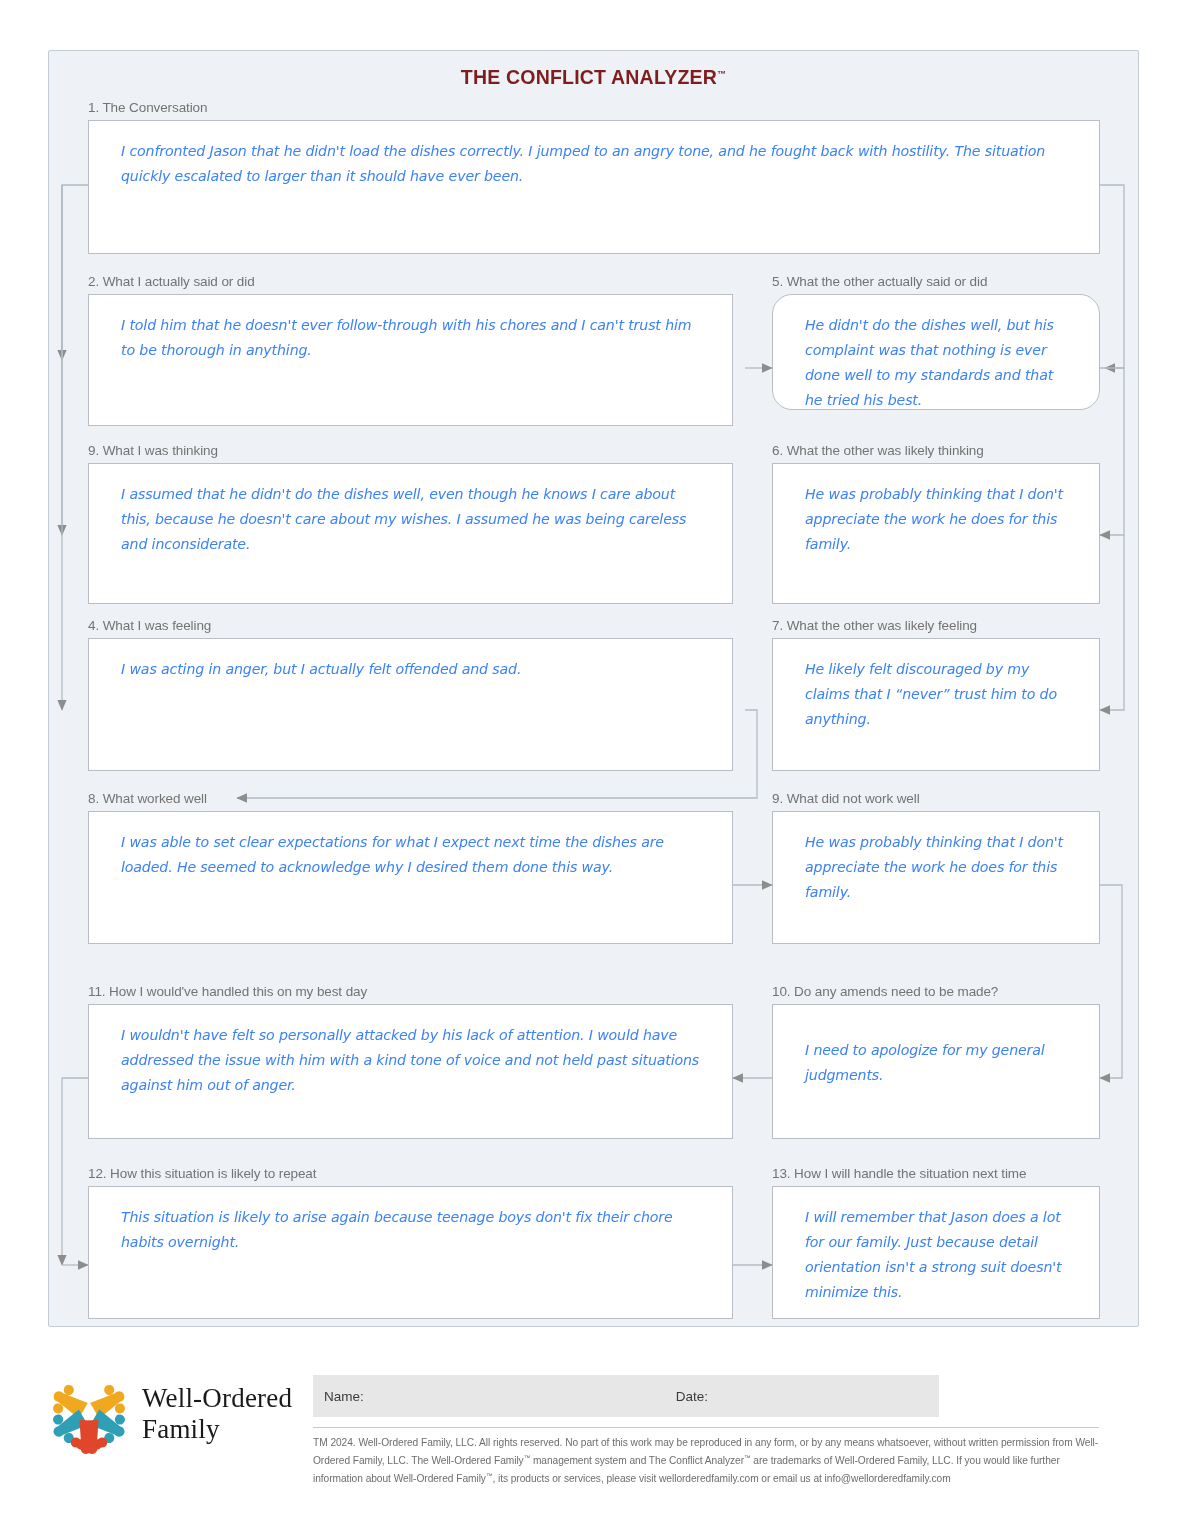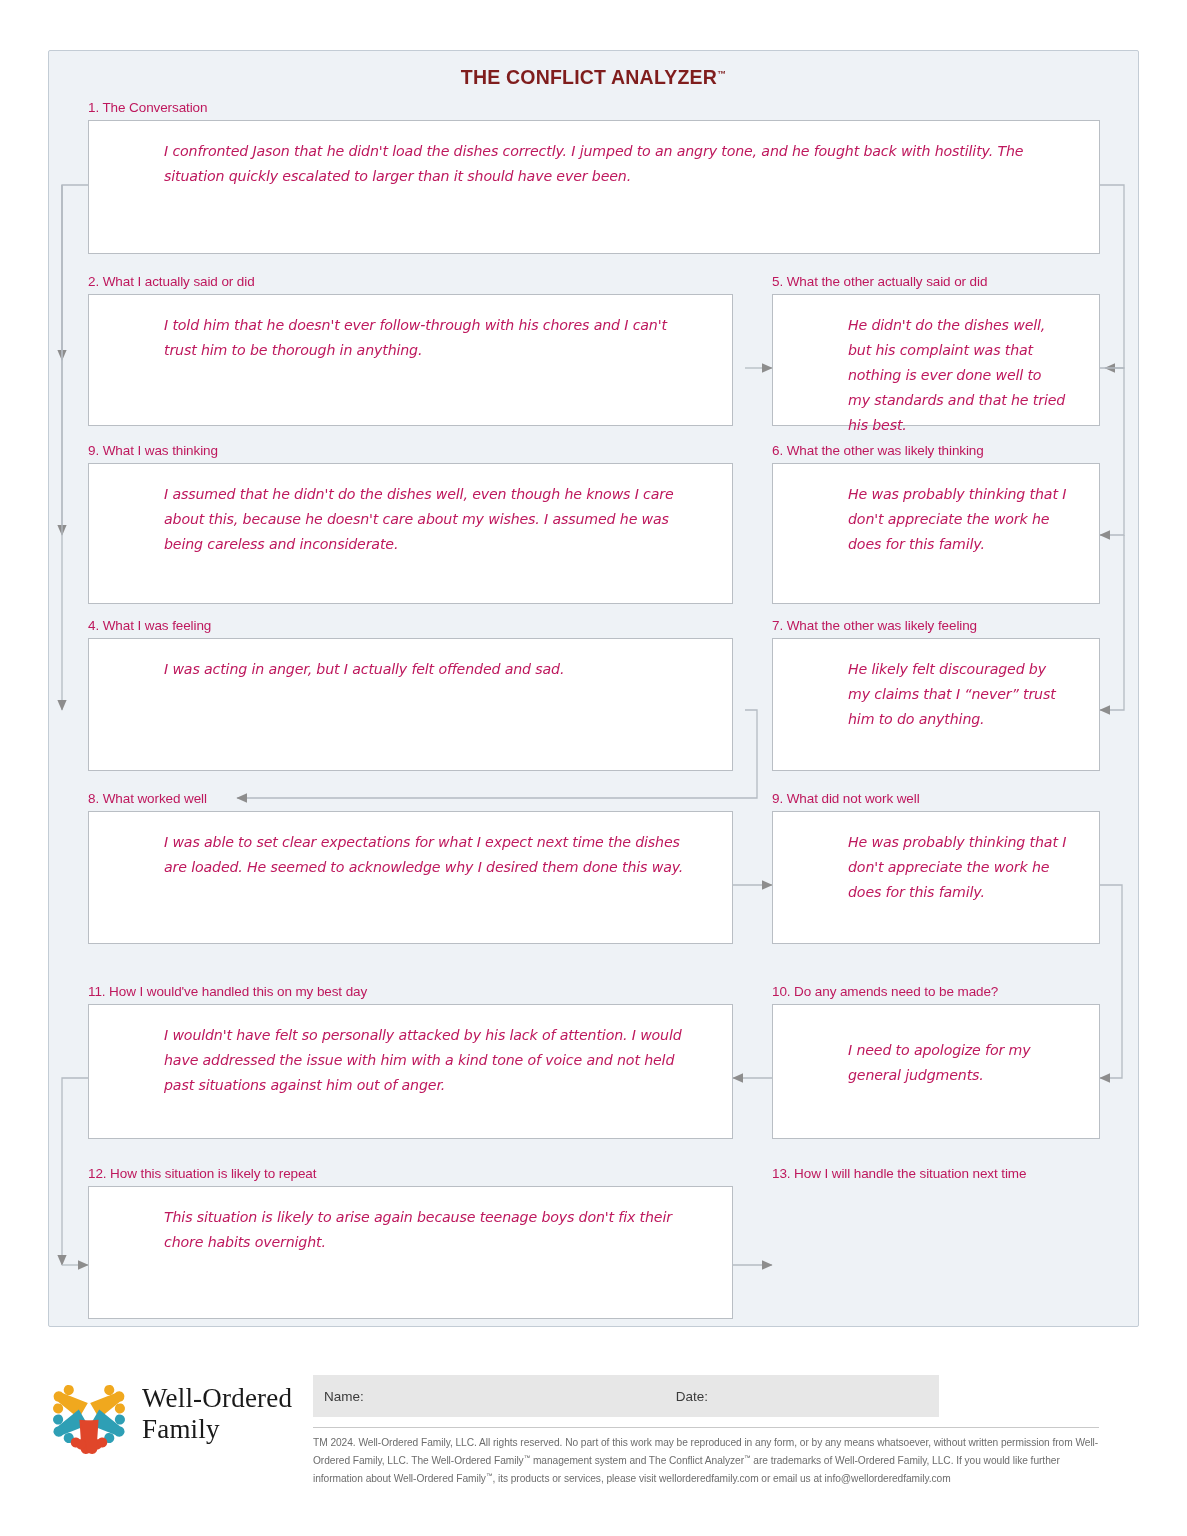--- a/index.html
+++ b/index.html
@@ -37,41 +37,40 @@
   .title sup {
     font-size: 9px;
     vertical-align: super;
     font-weight: bold;
   }
 
   
   .field { position: absolute; }
   .field .lbl {
     font-size: 13.5px;
-    color: #be185d;
+    color: #737373;
     font-weight: normal;
     letter-spacing: -0.1px;
     white-space: nowrap;
     margin-bottom: 4px;
     line-height: 16px;
   }
   .field .box {
     background: #ffffff;
     border: 1px solid #b9bec4;
     width: 100%;
   }
   .field .box .txt {
     font-family: "DejaVu Sans", sans-serif;
     font-style: italic;
     font-size: 14.2px;
     line-height: 25px;
-    color: #be185d;
+    color: #3b82f6;
     padding: 18px 32px;
     letter-spacing: -0.15px;
-    margin-left: 43px;
   }
   .field .box.mid .txt { padding-top: 0; }
   .field .box.mid { display: flex; align-items: center; }
 
   
   .connectors {
     position: absolute;
     left: 0; top: 0;
     width: 1187px; height: 1536px;
     pointer-events: none;
@@ -191,21 +190,21 @@
 
   <div class="field" style="left:88px; top:618px; width:645px;">
     <div class="lbl">4. What I was feeling</div>
     <div class="box" style="height:133px;">
       <div class="txt">I was acting in anger, but I actually felt offended and sad.</div>
     </div>
   </div>
 
   <div class="field" style="left:772px; top:274px; width:328px;">
     <div class="lbl">5. What the other actually said or did</div>
-    <div class="box" style="height:132px;">
+    <div class="box" style="height:116px;border-radius:20px;">
       <div class="txt">He didn't do the dishes well, but his complaint was that nothing is ever done well to my standards and that he tried his best.</div>
     </div>
   </div>
 
   <div class="field" style="left:772px; top:443px; width:328px;">
     <div class="lbl">6. What the other was likely thinking</div>
     <div class="box" style="height:141px;">
       <div class="txt">He was probably thinking that I don't appreciate the work he does for this family.</div>
     </div>
   </div>
@@ -247,20 +246,23 @@
 
   <div class="field" style="left:88px; top:1166px; width:645px;">
     <div class="lbl">12. How this situation is likely to repeat</div>
     <div class="box" style="height:133px;">
       <div class="txt">This situation is likely to arise again because teenage boys don't fix their chore habits overnight.</div>
     </div>
   </div>
 
   <div class="field" style="left:772px; top:1166px; width:328px;">
     <div class="lbl">13. How I will handle the situation next time</div>
+    <div class="box" style="height:133px;">
+      <div class="txt">I will remember that Jason does a lot for our family. Just because detail orientation isn't a strong suit doesn't minimize this.</div>
+    </div>
   </div>
 
   <div class="footer">
 
     <div class="logo-wrap">
       <svg class="logo-mark" viewBox="0 0 100 100">
 
         <g transform="translate(50,50)">
 
           <g transform="rotate(-60)">

